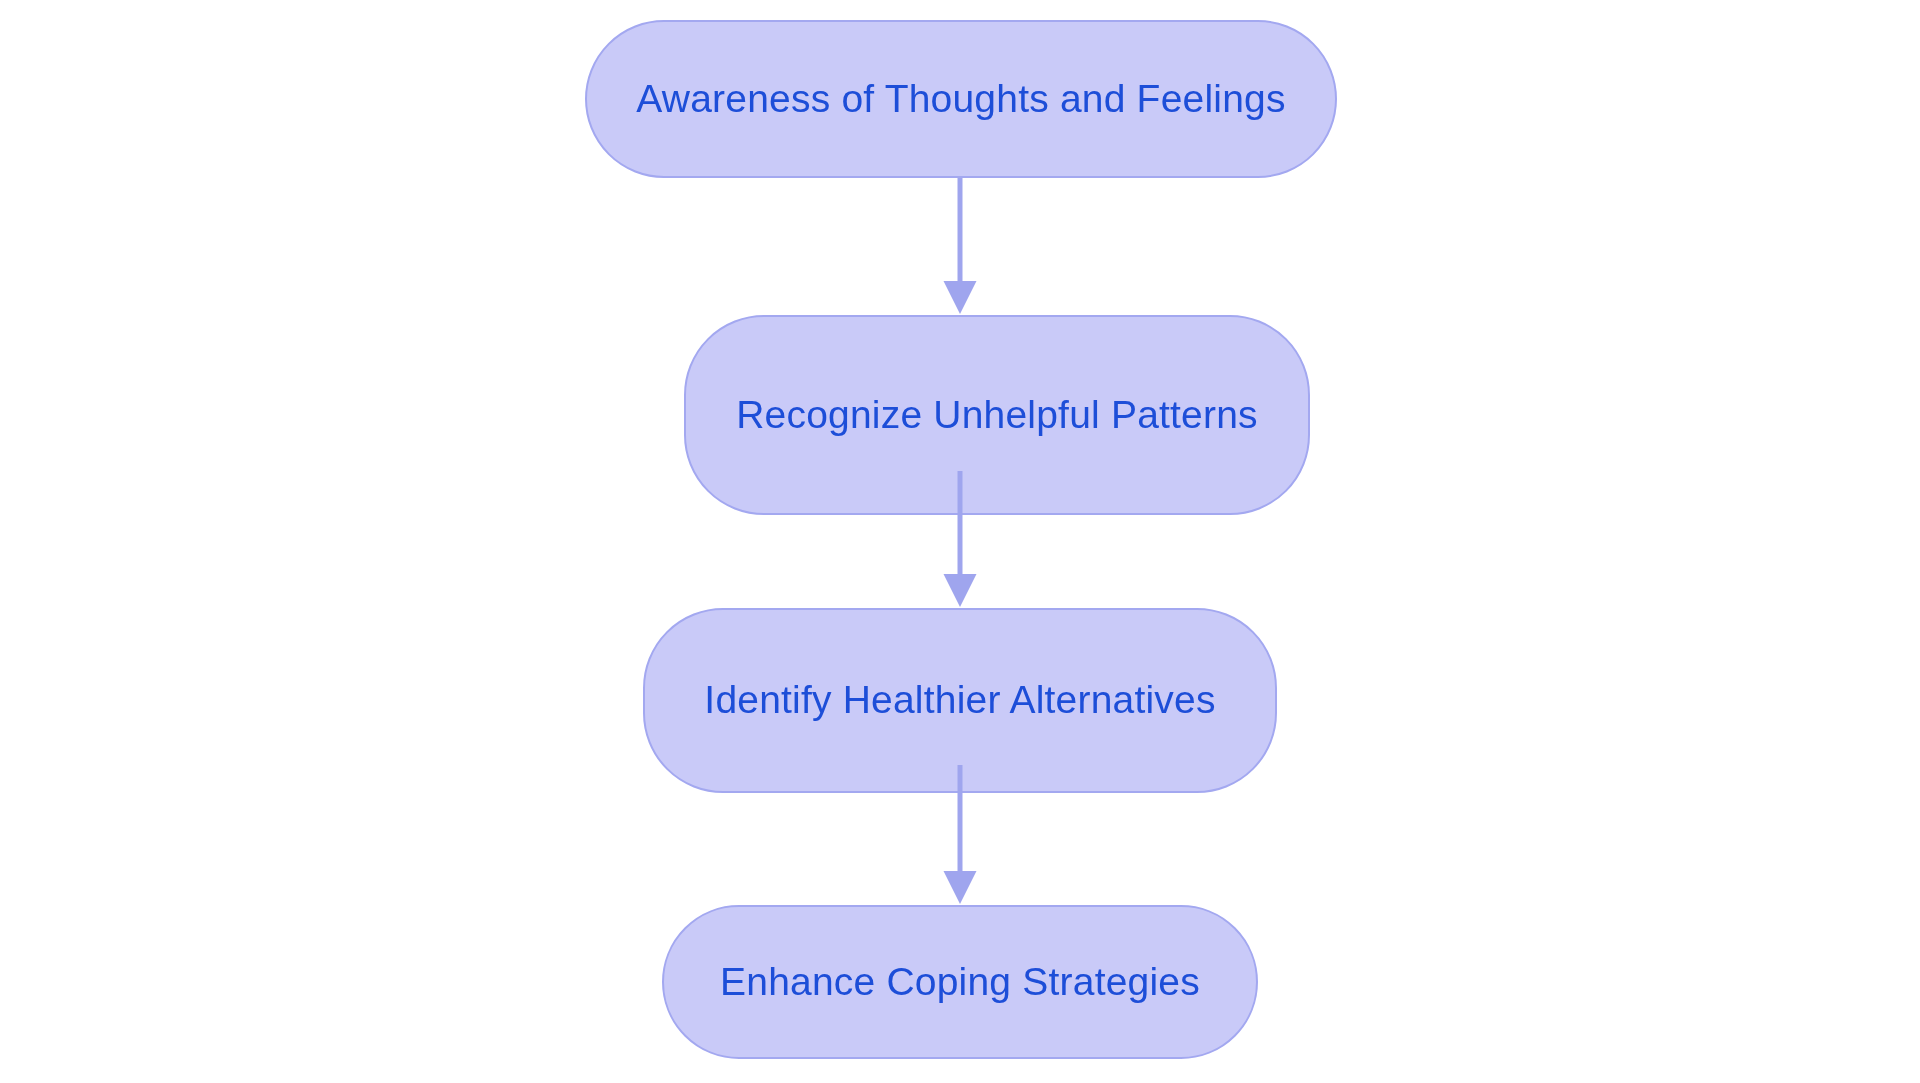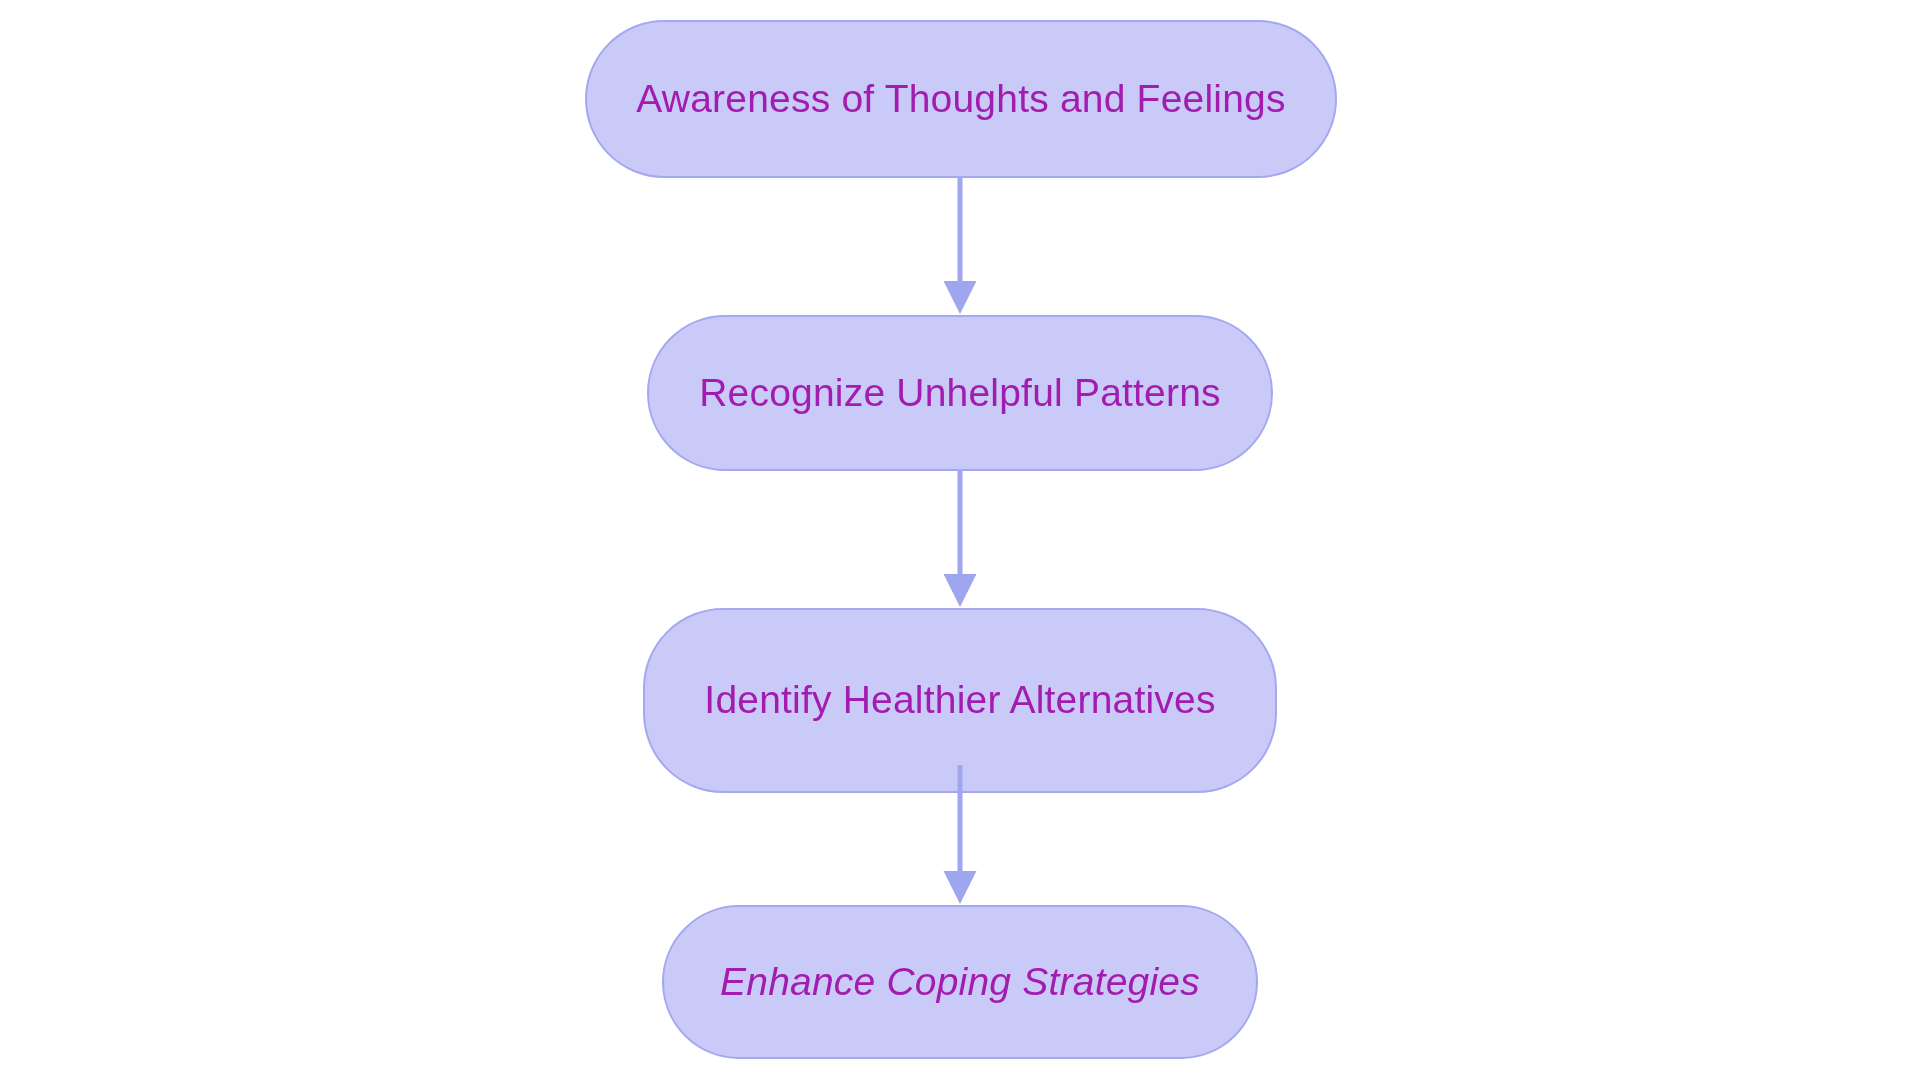--- a/index.html
+++ b/index.html
@@ -17,30 +17,30 @@
     background: #ffffff;
   }
   .flow-node {
     position: absolute;
     display: flex;
     align-items: center;
     justify-content: center;
     background: #c9caf8;
     border: 2px solid #a3a8f0;
     border-radius: 80px;
-    color: #a21caf;
+    color: #1d4ed8;
     font-size: 39px;
     letter-spacing: 0.2px;
     text-align: center;
     line-height: 1.2;
   }
   .flow-node.n1 { left: 585px; top: 20px;  width: 752px; height: 158px; }
-  .flow-node.n2 { left: 647px; top: 315px; width: 626px; height: 156px; }
+  .flow-node.n2 { left: 684px; top: 315px; width: 626px; height: 200px; }
   .flow-node.n3 { left: 643px; top: 608px; width: 634px; height: 185px; }
-  .flow-node.n4 { left: 662px; top: 905px; width: 596px; height: 154px; font-style: italic; }
+  .flow-node.n4 { left: 662px; top: 905px; width: 596px; height: 154px; }
   .flow-arrow {
     position: absolute;
     width: 44px;
     left: 938px;
   }
   .flow-arrow.a1 { top: 178px; height: 137px; }
   .flow-arrow.a2 { top: 471px; height: 137px; }
   .flow-arrow.a3 { top: 765px; height: 140px; }
   .flow-arrow svg { display: block; width: 100%; height: 100%; }
 </style>

